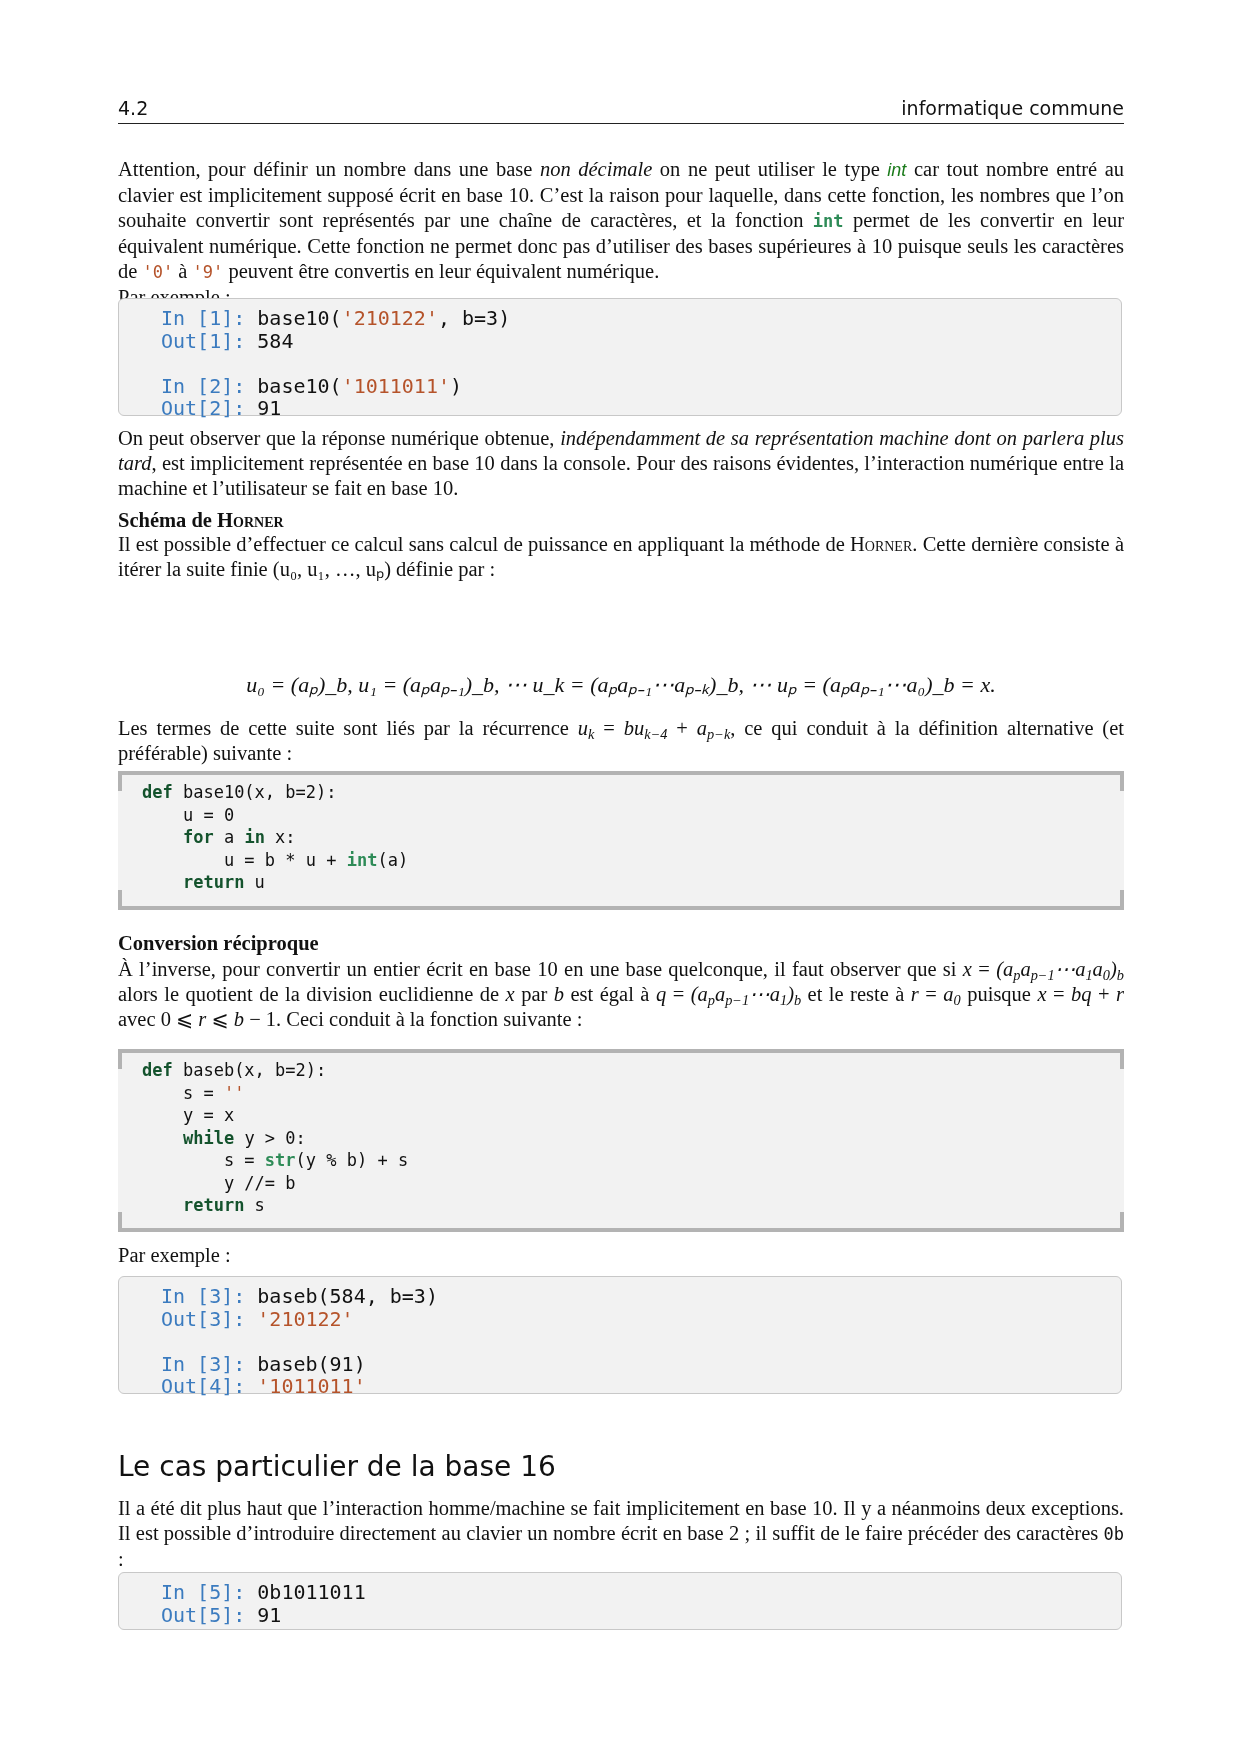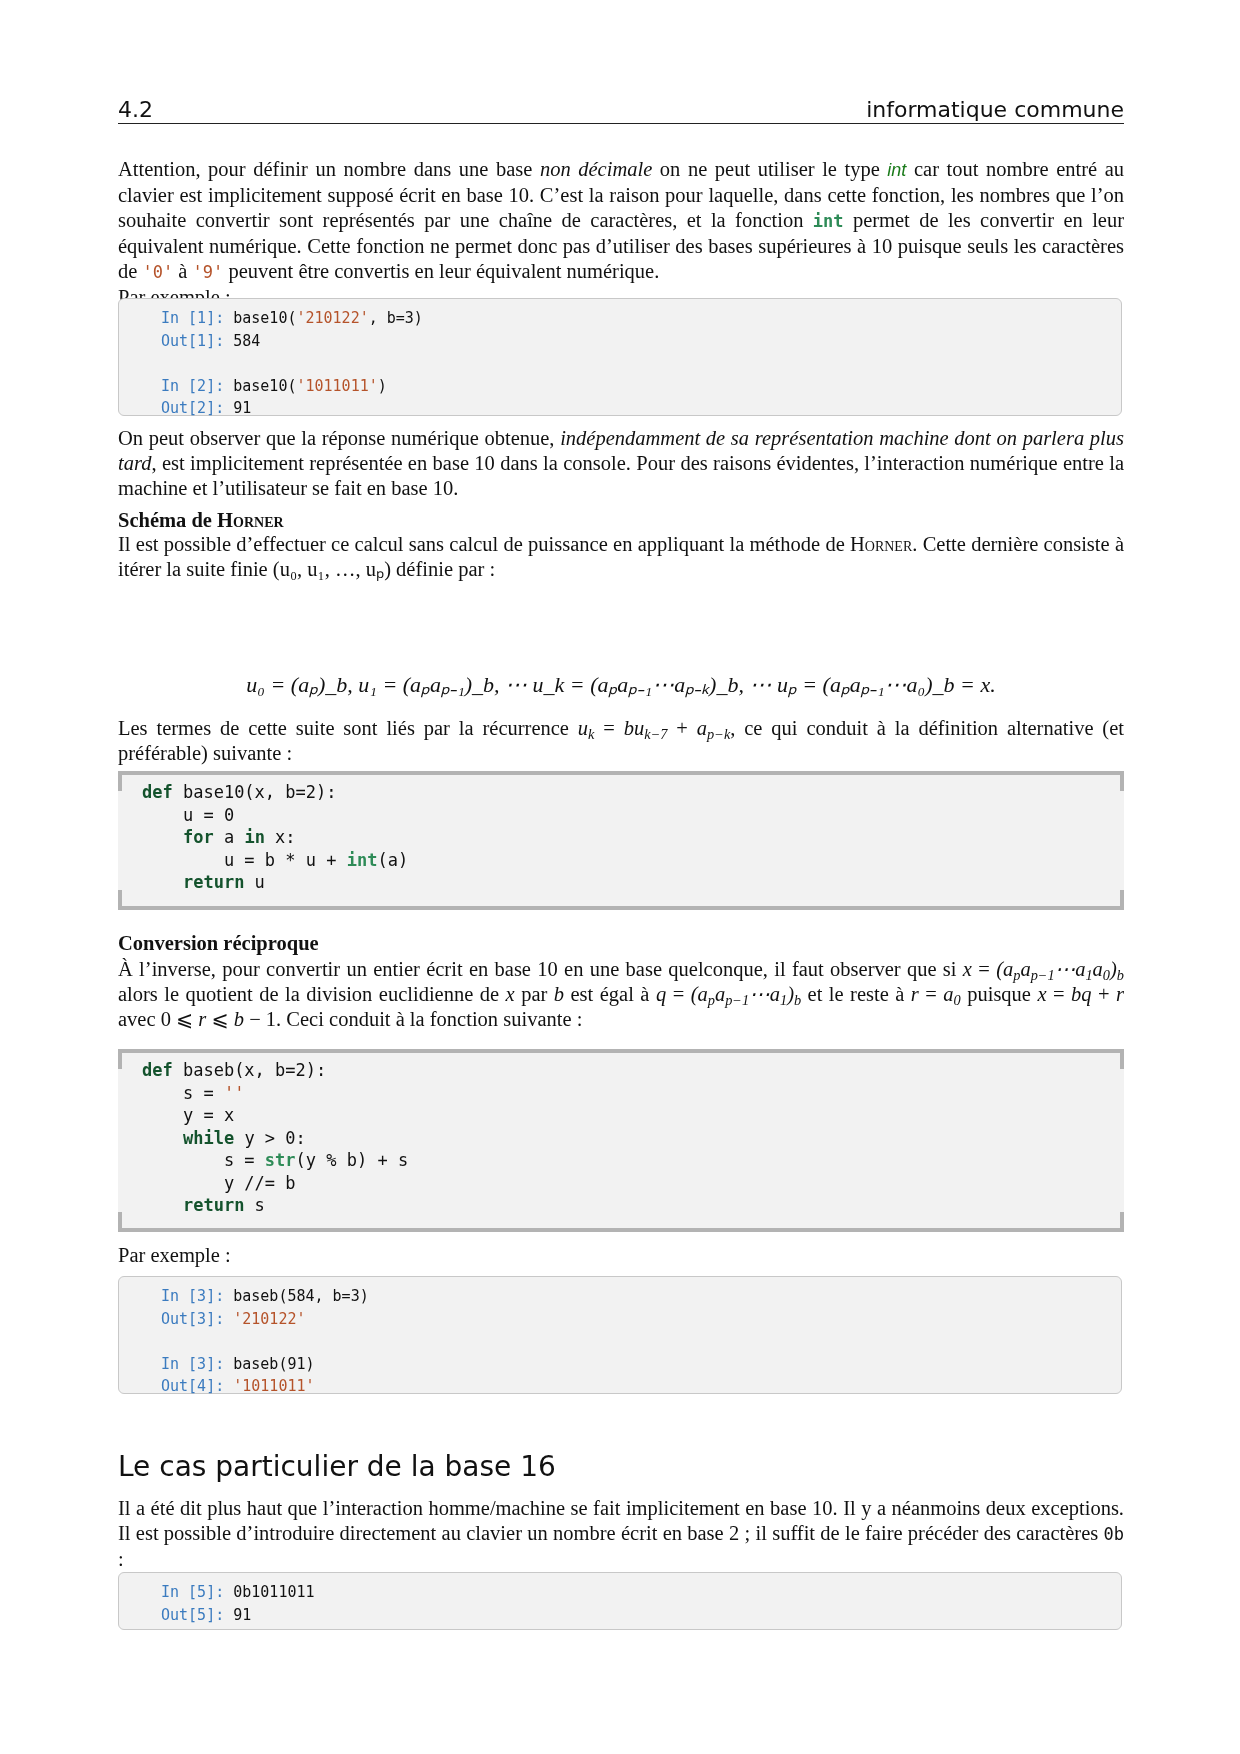--- a/index.html
+++ b/index.html
@@ -1,35 +1,35 @@
 <!DOCTYPE html>
 <html><head>
 <meta charset="utf-8">
 <style>
   html, body { margin: 0; padding: 0; background: #ffffff; }
   body { width: 1240px; height: 1754px; position: relative; overflow: hidden;
          font-family: "DejaVu Serif", "Liberation Serif", serif; color: #111; }
   .page { position: absolute; left: 118px; top: 0; width: 1006px; }
   .header { position: absolute; top: 97px; left: 0; width: 1006px; height: 26px;
-            border-bottom: 1.3px solid #222; font-family: "DejaVu Sans", "Liberation Sans", sans-serif; font-size: 22px; }
+            border-bottom: 1.3px solid #222; font-family: "DejaVu Sans", "Liberation Sans", sans-serif; font-size: 19px; }
   .header .left { position: absolute; left: 0; top: 0; }
   .header .right { position: absolute; right: 0; top: 0; }
   .para { position: absolute; left: 0; width: 1006px; font-family: "Liberation Serif", serif;
           font-size: 20.5px; line-height: 25px; text-align: justify; }
   .para i { font-style: italic; }
   .inline-int { color: #1a7a1a; font-style: italic; font-family: "Liberation Sans", sans-serif; font-size: 18px; }
   .mono { font-family: "DejaVu Sans Mono", "Liberation Mono", monospace; font-size: 17px; }
   .mono-green { color: #2e8b57; font-weight: bold; }
   .mono-str { color: #b5532a; }
   .heading { position: absolute; left: 0; font-family: "Liberation Serif", serif; font-weight: bold; font-size: 20.5px; text-align: center; }
   .sc { font-variant: small-caps; }
   .section-title { position: absolute; left: 0; font-family: "DejaVu Sans", "Liberation Sans", sans-serif; font-size: 28px; }
   .console { position: absolute; left: 0; width: 1004px; background: #f2f2f2;
              border: 1.3px solid #c8c8c8; border-radius: 6px; box-sizing: border-box;
-             font-family: "DejaVu Sans Mono", "Liberation Mono", monospace; font-size: 15px; line-height: 22.5px;
+             font-family: "DejaVu Sans Mono", "Liberation Mono", monospace; font-size: 20px; line-height: 22.5px;
              padding: 8px 0 0 42px; white-space: pre; }
   .prompt { color: #3b7bbf; }
   .codeblock { position: absolute; left: 0; width: 1006px; background: #f2f2f2; box-sizing: border-box;
                border-top: 4px solid #b3b3b3; border-bottom: 4px solid #b3b3b3;
                font-family: "DejaVu Sans Mono", "Liberation Mono", monospace; font-size: 17px; line-height: 22.5px;
                padding: 6px 0 0 24px; white-space: pre; }
   .codeblock::before, .codeblock::after { content: ""; position: absolute; width: 4px; height: 16px; background: #b3b3b3; }
   .cb-tl { position: absolute; left: 0; top: 0; width: 4px; height: 16px; background: #b3b3b3; }
   .cb-tr { position: absolute; right: 0; top: 0; width: 4px; height: 16px; background: #b3b3b3; }
   .cb-bl { position: absolute; left: 0; bottom: 0; width: 4px; height: 16px; background: #b3b3b3; }
@@ -71,21 +71,21 @@
   </div>
   <div class="para" style="top:532px;">
     <span>Il est possible d’effectuer ce calcul sans calcul de puissance en appliquant la méthode de </span><span class="sc">Horner</span><span>. Cette dernière consiste à itérer la suite finie (u₀, u₁, …, uₚ) définie par :</span>
   </div>
 
   <div class="formula" style="top:668px;">
     <span class="math">u₀ = (aₚ)_b,    u₁ = (aₚaₚ₋₁)_b,    ⋯    u_k = (aₚaₚ₋₁⋯aₚ₋ₖ)_b,    ⋯    uₚ = (aₚaₚ₋₁⋯a₀)_b = x.</span>
   </div>
 
   <div class="para" style="top:716px;">
-    <span>Les termes de cette suite sont liés par la récurrence </span><span class="math">u<sub>k</sub> <span class="math-up">=</span> bu<sub>k−7</sub> <span class="math-up">+</span> a<sub>p−k</sub></span><span>, ce qui conduit à la définition alternative (et préférable) suivante :</span>
+    <span>Les termes de cette suite sont liés par la récurrence </span><span class="math">u<sub>k</sub> <span class="math-up">=</span> bu<sub>k−4</sub> <span class="math-up">+</span> a<sub>p−k</sub></span><span>, ce qui conduit à la définition alternative (et préférable) suivante :</span>
   </div>
 
   <div class="codeblock" style="top:771px; height:139px;"><div class="cb-tl"></div><div class="cb-tr"></div><div class="cb-bl"></div><div class="cb-br"></div><span class="kw">def</span> base10(x, b=2):
     u = 0
     <span class="kw">for</span> a <span class="kw">in</span> x:
         u = b * u + <span class="mono-green">int</span>(a)
     <span class="kw">return</span> u</div>
 
   <div class="heading" style="top:932px;">Conversion réciproque</div>
   <div class="para" style="top:957px;">

